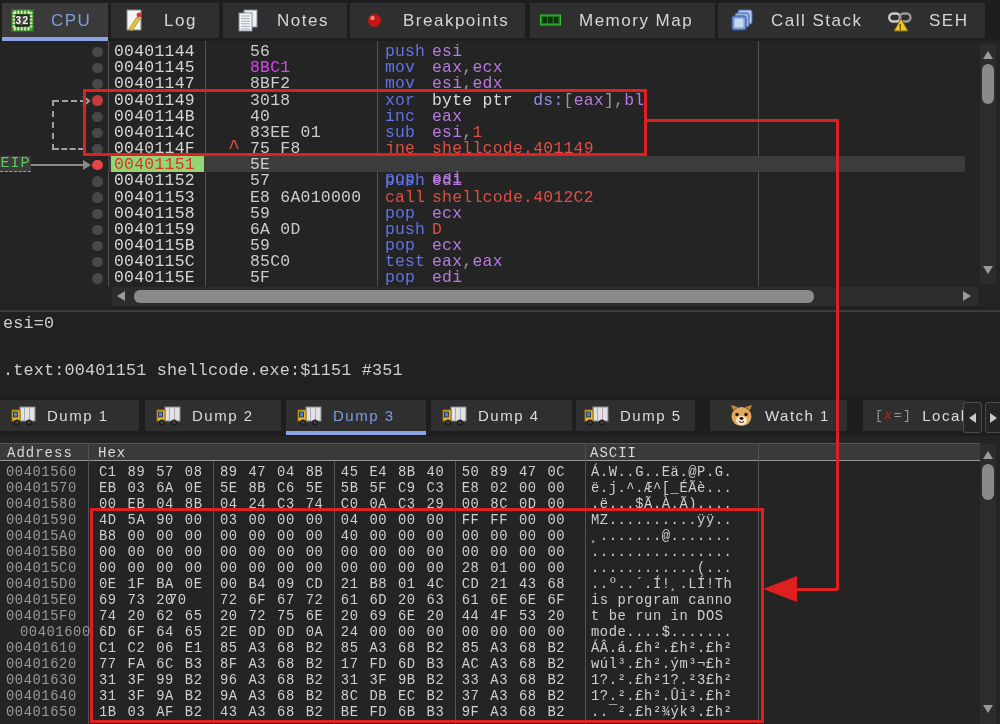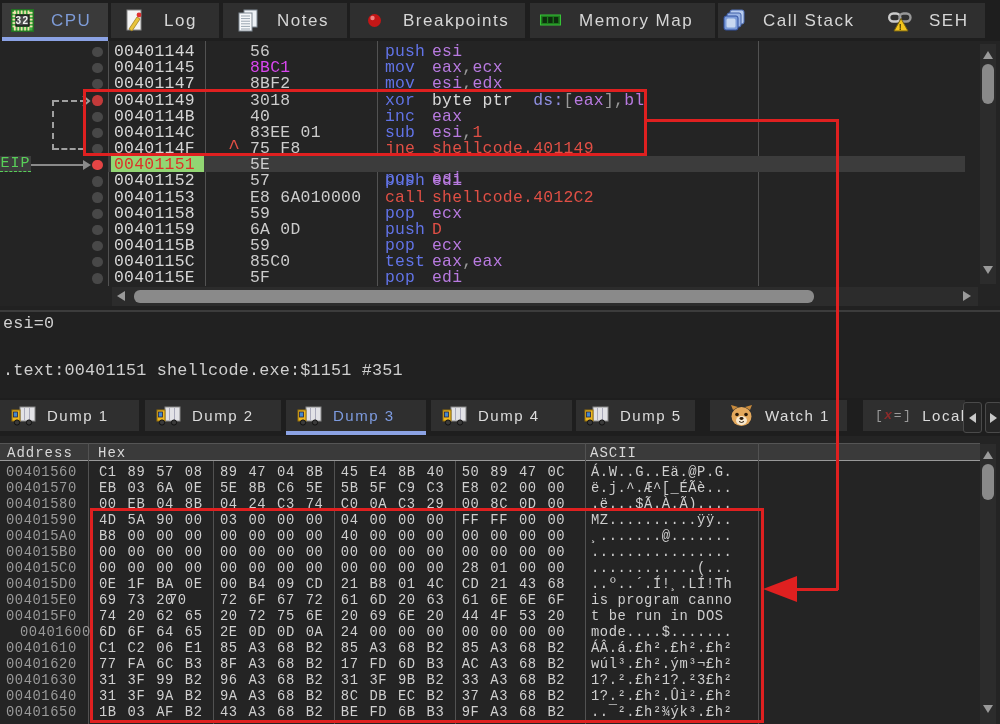--- a/index.html
+++ b/index.html
@@ -119,21 +119,21 @@
     <span class="ico">
       <svg width="21" height="13" viewBox="0 0 21 13">
         <rect x="0.5" y="1" width="20" height="10" fill="#1d7a1d" stroke="#36c436" stroke-width="1"></rect>
         <rect x="2.5" y="3" width="4.4" height="6" fill="#0d2d0d"></rect>
         <rect x="8.2" y="3" width="4.4" height="6" fill="#0d2d0d"></rect>
         <rect x="13.9" y="3" width="4.4" height="6" fill="#0d2d0d"></rect>
       </svg>
     </span>
     <span>Memory Map</span>
   </div>
-<div class="ttab" style="left:718px;width:164px;padding-left:1px">
+<div class="ttab" style="left:718px;width:164px;padding-left:9px">
     <span class="ico">
       <svg width="23" height="23" viewBox="0 0 23 23">
         <rect x="7" y="1" width="14" height="14" rx="2" fill="#b8ccee" stroke="#5070b8" stroke-width="1"></rect>
         <rect x="4" y="4" width="14" height="14" rx="2" fill="#9ab4e4" stroke="#4060a8" stroke-width="1"></rect>
         <rect x="1" y="7" width="14" height="14" rx="2" fill="#7c9cd8" stroke="#3050a0" stroke-width="1"></rect>
         <rect x="3.5" y="9.5" width="9" height="9" rx="1.5" fill="#c8d8f0"></rect>
       </svg>
     </span>
     <span>Call Stack</span>
   </div>

